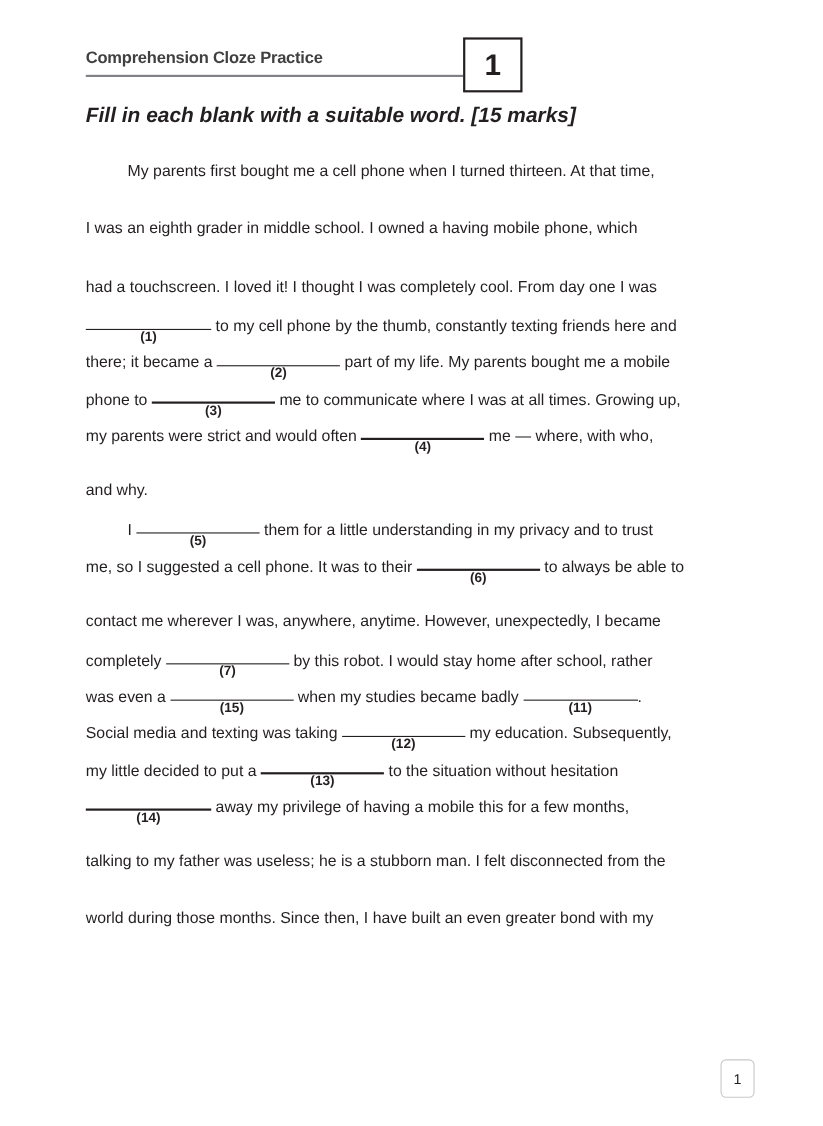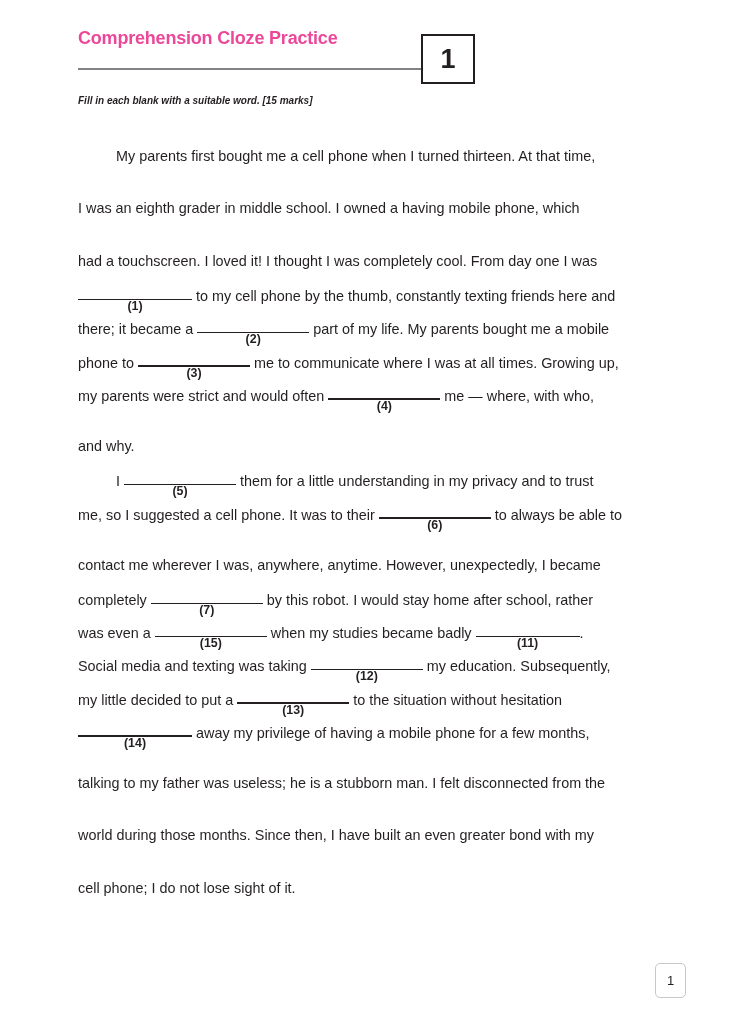--- a/index.html
+++ b/index.html
@@ -27,26 +27,26 @@
   .header {
     position: absolute;
     left: 78px;
     top: 28px;
     width: 600px;
     height: 62px;
   }
   .title {
     position: absolute;
     left: 0;
-    top: 0;
-    font-size: 18px;
+    top: 16px;
+    font-size: 15px;
     font-weight: bold;
     letter-spacing: -0.2px;
     white-space: nowrap;
-    color: #ec4899;
+    color: #404040;
   }
   .title-rule {
     position: absolute;
     left: 0;
     top: 40px;
     width: 346px;
     height: 2px;
     background: #808285;
   }
   .header-box {
@@ -71,21 +71,21 @@
     font-size: 27px;
     font-weight: bold;
     color: #231f20;
   }
 
   
   .instruction {
     position: absolute;
     left: 78px;
     top: 95px;
-    font-size: 10px;
+    font-size: 19px;
     font-style: italic;
     font-weight: bold;
     white-space: nowrap;
   }
 
   
   .body {
     position: absolute;
     left: 78px;
     top: 130px;
@@ -177,23 +177,22 @@
       <div class="line sp-tight"><span class="txt">phone to </span><span class="blank" style="width: 112px;"><span class="rule"></span><span class="lbl">(3)</span></span><span class="txt"> me to communicate where I was at all times. Growing up,</span></div>
       <div class="line sp-tight"><span class="txt">my parents were strict and would often </span><span class="blank" style="width: 112px;"><span class="rule"></span><span class="lbl">(4)</span></span><span class="txt"> me — where, with who,</span></div>
       <div class="line sp-wide"><span class="txt">and why.</span></div>
       <div class="line sp-tight"><span class="indent"></span><span class="txt">I </span><span class="blank" style="width: 112px;"><span class="rule"></span><span class="lbl">(5)</span></span><span class="txt"> them for a little understanding in my privacy and to trust</span></div>
       <div class="line sp-tight"><span class="txt">me, so I suggested a cell phone. It was to their </span><span class="blank" style="width: 112px;"><span class="rule"></span><span class="lbl">(6)</span></span><span class="txt"> to always be able to</span></div>
       <div class="line sp-wide"><span class="txt">contact me wherever I was, anywhere, anytime. However, unexpectedly, I became</span></div>
       <div class="line sp-tight"><span class="txt">completely </span><span class="blank" style="width: 112px;"><span class="rule"></span><span class="lbl">(7)</span></span><span class="txt"> by this robot. I would stay home after school, rather</span></div>
       <div class="line sp-tight"><span class="txt">was even a </span><span class="blank" style="width: 112px;"><span class="rule"></span><span class="lbl">(15)</span></span><span class="txt"> when my studies became badly </span><span class="blank" style="width: 104px;"><span class="rule"></span><span class="lbl">(11)</span></span><span class="txt">.</span></div>
       <div class="line sp-tight"><span class="txt">Social media and texting was taking </span><span class="blank" style="width: 112px;"><span class="rule"></span><span class="lbl">(12)</span></span><span class="txt"> my education. Subsequently,</span></div>
       <div class="line sp-tight"><span class="txt">my little decided to put a </span><span class="blank" style="width: 112px;"><span class="rule"></span><span class="lbl">(13)</span></span><span class="txt"> to the situation without hesitation</span></div>
-      <div class="line sp-tight"><span class="blank" style="width: 114px;"><span class="rule"></span><span class="lbl">(14)</span></span><span class="txt"> away my privilege of having a mobile phone for a few months,</span></div>
+      <div class="line sp-tight"><span class="blank" style="width: 114px;"><span class="rule"></span><span class="lbl">(14)</span></span><span class="txt"> away my privilege of having a mobile this for a few months,</span></div>
       <div class="line sp-wide"><span class="txt">talking to my father was useless; he is a stubborn man. I felt disconnected from the</span></div>
       <div class="line sp-wide"><span class="txt">world during those months. Since then, I have built an even greater bond with my</span></div>
-      <div class="line sp-wide"><span class="txt">cell phone; I do not lose sight of it.</span></div>
     </div>
 
   <div class="page-num">
     <span>1</span>
   </div>
 
 </div>
 
 </body></html>

